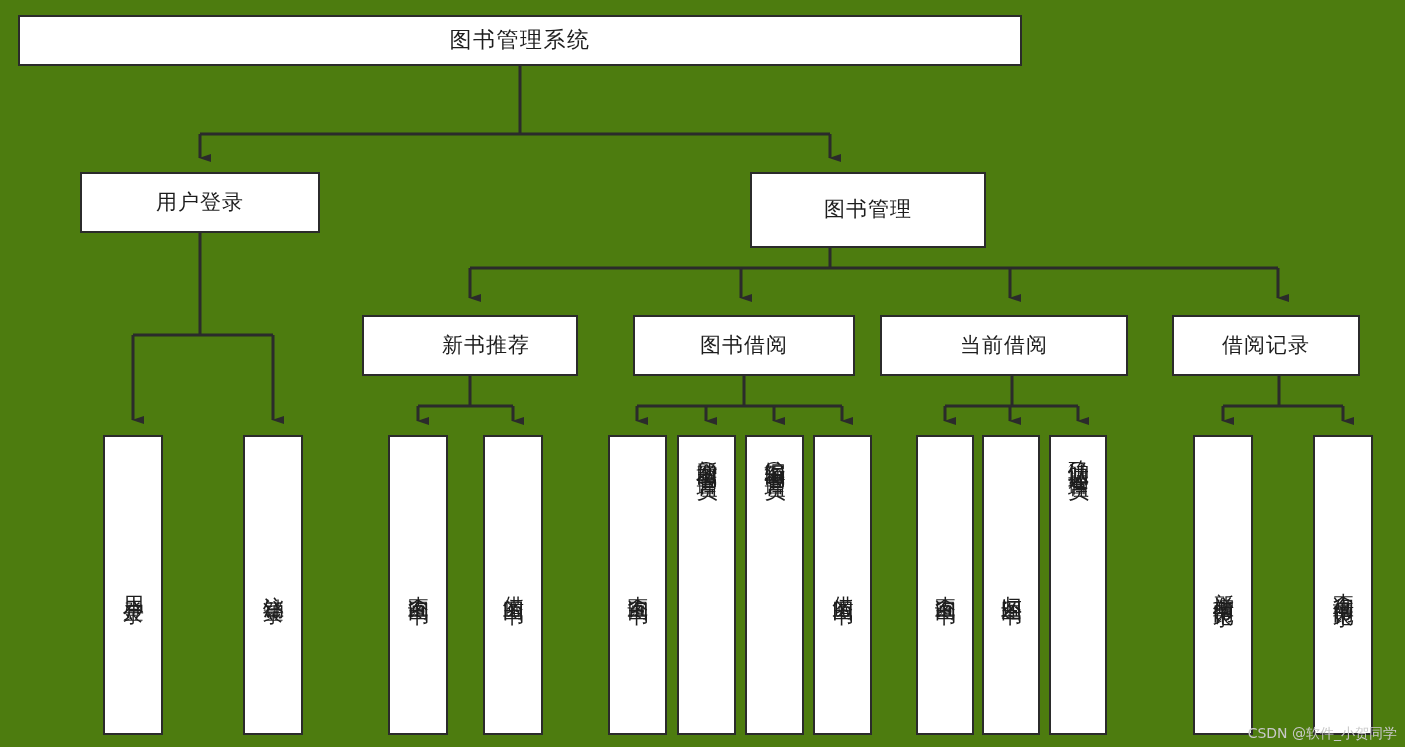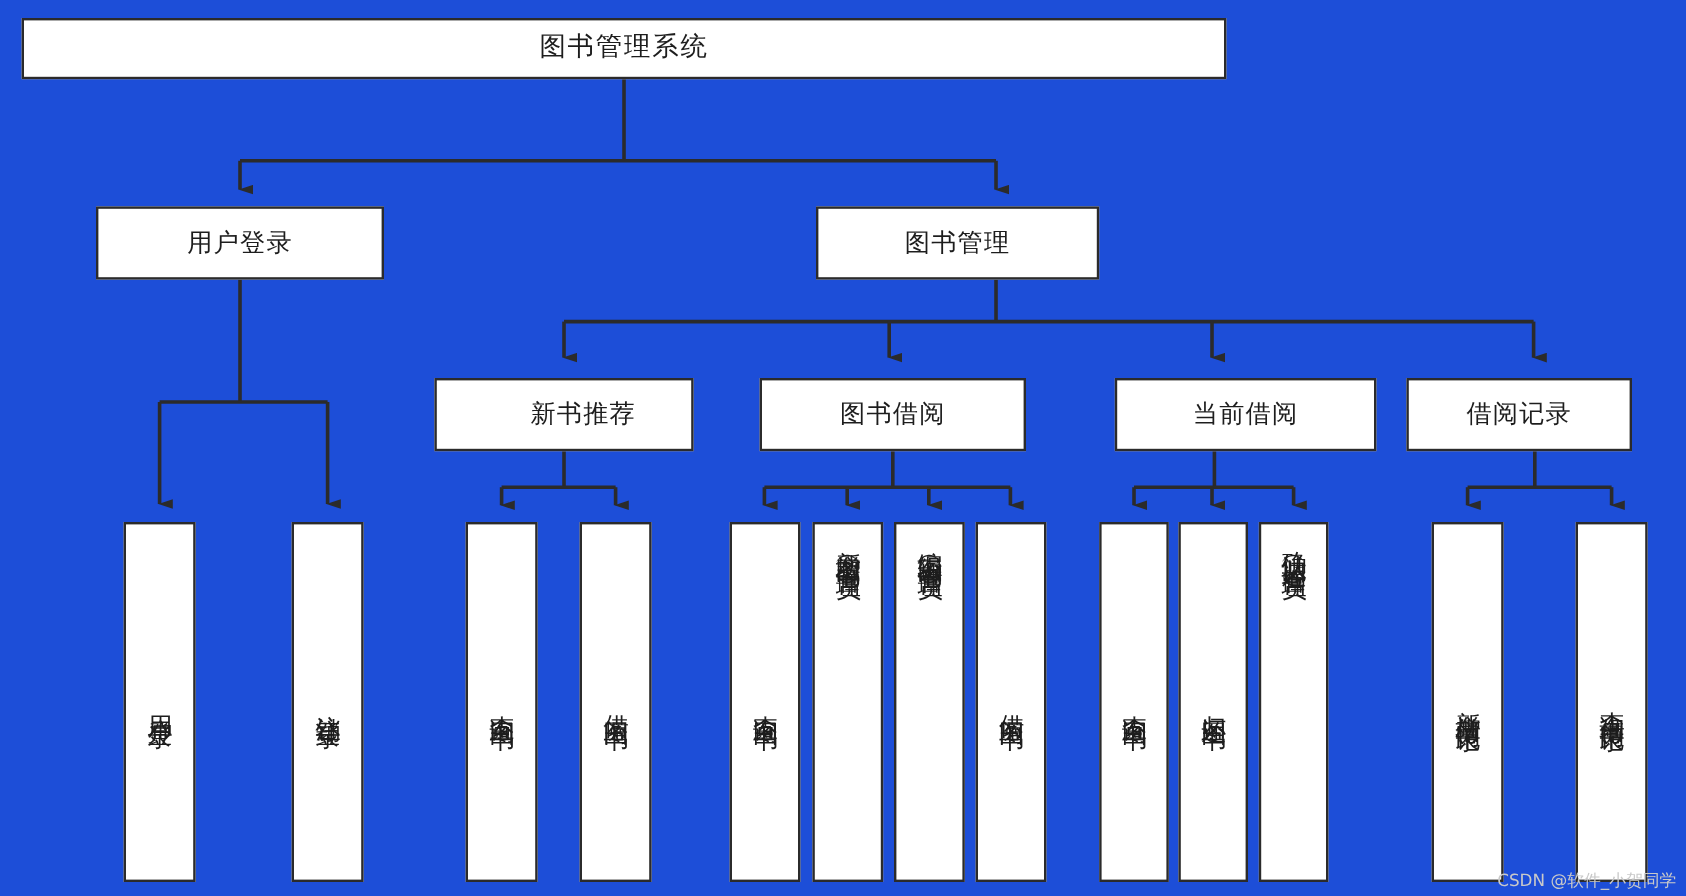--- a/index.html
+++ b/index.html
@@ -4,21 +4,21 @@
 <style>
   html, body {
     margin: 0;
     padding: 0;
     background: #ffffff;
   }
   #canvas {
     position: relative;
     width: 1405px;
     height: 747px;
-    background: #1d4ed8;
+    background: #4d7c0f;
     overflow: hidden;
     font-family: "DejaVu Sans", "Liberation Sans", sans-serif;
   }
   svg.lines {
     position: absolute;
     left: 0;
     top: 0;
     width: 1405px;
     height: 747px;
     pointer-events: none;
@@ -129,31 +129,31 @@
     </g>
   </svg>
 
   <div class="node h root" style="left:18px; top:15px; width:1004px; height:51px;">
     <span class="label">图书管理系统</span>
   </div>
 
   <div class="node h" style="left:80px; top:172px; width:240px; height:61px;">
     <span class="label">用户登录</span>
   </div>
-  <div class="node h" style="left:680px; top:172px; width:236px; height:61px;">
+  <div class="node h" style="left:750px; top:172px; width:236px; height:76px;">
     <span class="label">图书管理</span>
   </div>
 
   <div class="node h" style="left:362px; top:315px; width:216px; height:61px;padding-left:32px;">
     <span class="label">新书推荐</span>
   </div>
   <div class="node h" style="left:633px; top:315px; width:222px; height:61px;">
     <span class="label">图书借阅</span>
   </div>
-  <div class="node h" style="left:929px; top:315px; width:218px; height:61px;">
+  <div class="node h" style="left:880px; top:315px; width:248px; height:61px;">
     <span class="label">当前借阅</span>
   </div>
   <div class="node h" style="left:1172px; top:315px; width:188px; height:61px;">
     <span class="label">借阅记录</span>
   </div>
 
   <div class="node v center" style="left:103px; top:435px; width:60px; height:300px;">
     <span class="label">用户登录</span>
   </div>
   <div class="node v center" style="left:243px; top:435px; width:60px; height:300px;">

